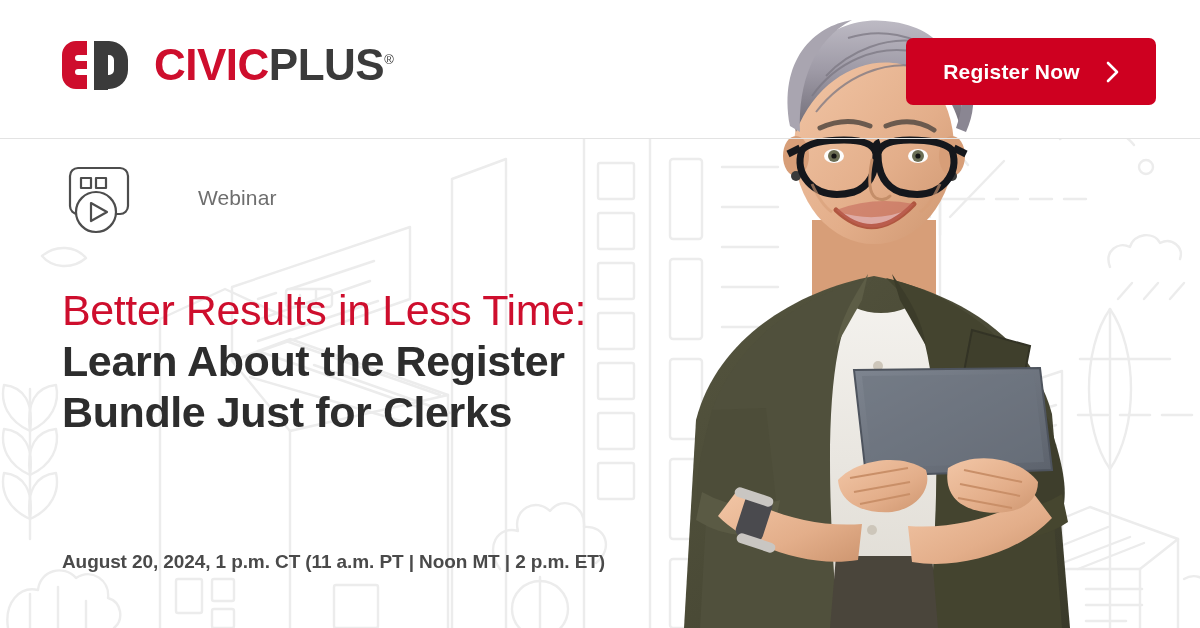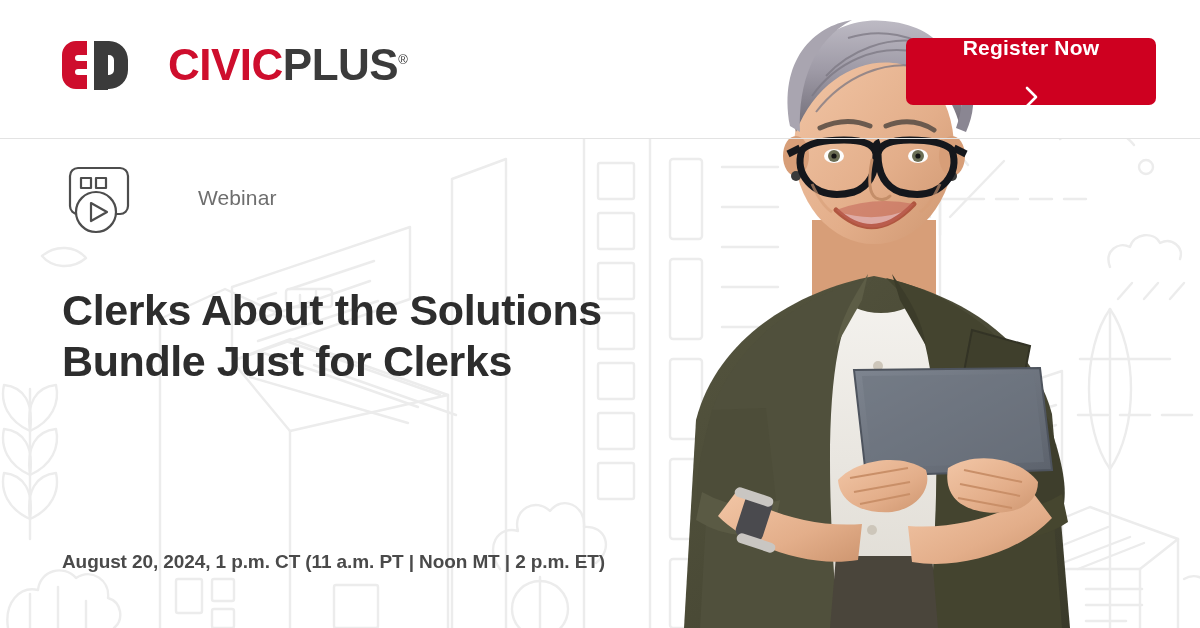--- a/index.html
+++ b/index.html
@@ -43,42 +43,40 @@
     z-index:8;
   }
   .logo-mark{width:74px;height:50px;display:block;}
   .logo-text{
     position:relative;
     font-size:44px;
     font-weight:bold;
     letter-spacing:-0.5px;
     line-height:1;
     white-space:nowrap;
-    margin-left:14px;
   }
   .logo-civic{color:#CE0E2D;}
   .logo-plus{color:#3B3B3B;}
   .logo-tm{
     font-size:13px;
     vertical-align:super;
     color:#3B3B3B;
     font-weight:normal;
   }
 
   .register-btn{
     position:absolute;right:44px;top:38px;
     width:250px;height:67px;
     background:#CE0020;
     border:none;border-radius:7px;
     color:#ffffff;
     display:flex;align-items:center;justify-content:center;
     gap:26px;
     cursor:pointer;
     z-index:8;
-    flex-direction:column;
   }
   .register-label{
     font-size:21px;font-weight:bold;letter-spacing:0.2px;
     color:#ffffff;
   }
   .chev{width:13px;height:22px;display:block;}
 
   
   .content{
     position:absolute;left:62px;top:139px;
@@ -388,20 +386,21 @@
           <rect x="19" y="18" width="10" height="10"></rect>
           <rect x="34" y="18" width="10" height="10"></rect>
           <circle cx="34" cy="52" r="20" fill="#ffffff"></circle>
           <path d="M29 43 L45 52 L29 61 Z"></path>
         </svg>
       </span>
       <span class="eyebrow-label">Webinar</span>
     </div>
 
     <h1 class="headline">
-      <span class="hl-line hl-dark">Clerks About the Solutions</span>
+      <span class="hl-line hl-accent">Better Results in Less Time:</span>
+      <span class="hl-line hl-dark">Learn About the Register</span>
       <span class="hl-line hl-dark">Bundle Just for Clerks</span>
     </h1>
   </div>
 
   <div class="date-line">August 20, 2024, 1 p.m. CT (11 a.m. PT | Noon MT | 2 p.m. ET)</div>
 
 </div>
 
 </body></html>

